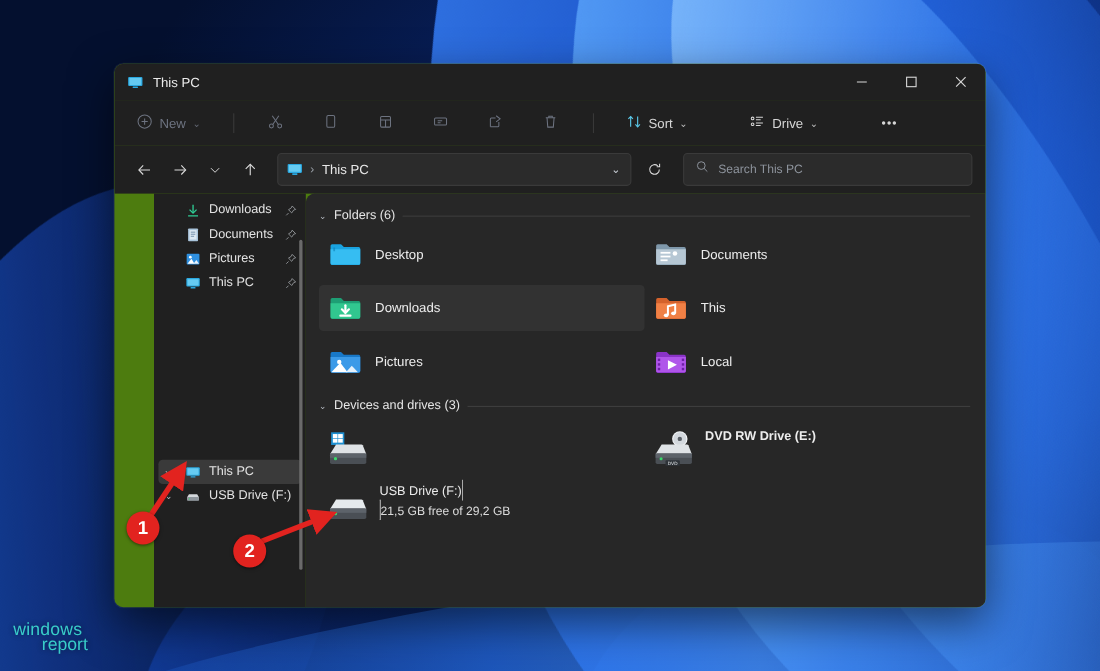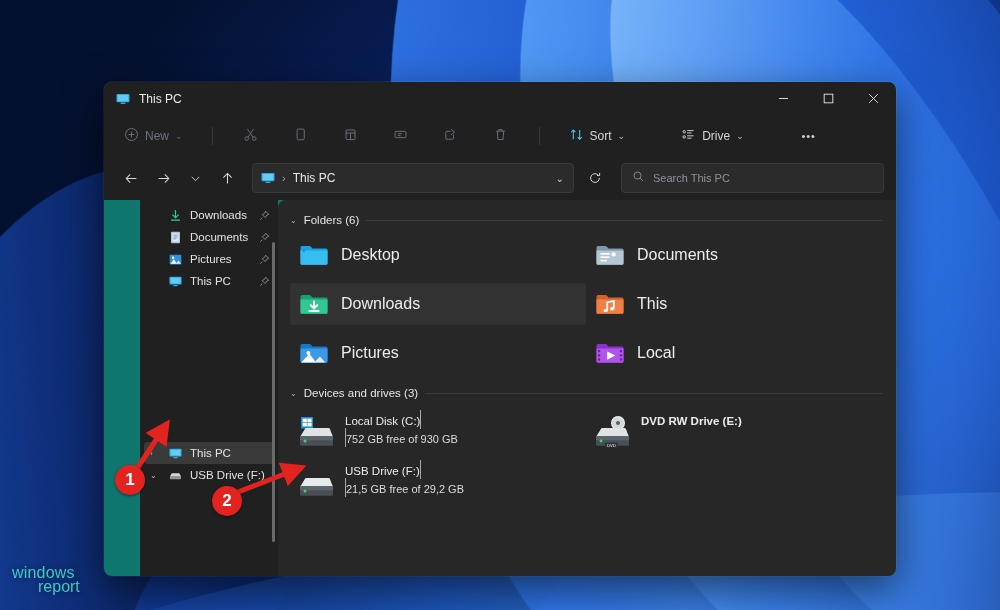--- a/index.html
+++ b/index.html
@@ -78,26 +78,25 @@
     text-shadow: 0 0 6px rgba(0,0,0,0.55);
     opacity: 0.92;
   }
   #watermark .wm1 { font-size: 16px; letter-spacing: 0.2px; font-weight: 400; display:block; }
   #watermark .wm2 { font-size: 16px; display:block; margin-left: 26px; margin-top: -2px; }
 
   
   #explorer {
     position: absolute;
     left: 104px; top: 58px; width: 792px; height: 494px;
-    background: #0f766e;
+    background: #4d7c0f;
     border-radius: 8px;
     overflow: hidden;
     box-shadow: 0 14px 40px rgba(0,0,0,0.55), 0 0 0 1px rgba(255,255,255,0.07);
     color: #e8e8e8;
-    margin-top: 24px;
   }
 
   
   #titlebar {
     height: 33px; background: #202020;
     display: flex; align-items: center;
     position: relative;
   }
   .tb-title-group { display: flex; align-items: center; gap: 8px; padding-left: 11px; }
   .tb-icon { width: 16px; height: 16px; }
@@ -202,21 +201,21 @@
   .gh-text { font-size: 11.5px; color: #e6e6e6; white-space: nowrap; }
   .gh-rule { flex: 1; height: 1px; background: #3d3d3d; }
 
   .grid { display: grid; grid-template-columns: 1fr 1fr; }
   .tile {
     display: flex; align-items: center; gap: 11px;
     height: 42px; padding: 0 8px; border-radius: 4px;
     margin-bottom: 7px;
   }
   .tile.selected { background: #323232; }
-  .tile-label { font-size: 16px; color: #ededed; }
+  .tile-label { font-size: 12px; color: #ededed; }
   .tile-ico { width: 32px; height: 32px; flex: 0 0 auto; }
 
   
   .drives { display: grid; grid-template-columns: 1fr 1fr; margin-top: 1px; }
   .drive {
     display: flex; align-items: flex-start; gap: 9px;
     padding: 2px 8px; border-radius: 4px; margin-bottom: 6px;
   }
   .drive-ico { width: 38px; height: 34px; flex: 0 0 auto; margin-top: 6px; }
   .drive-info { padding-top: 2px; flex: 1; min-width: 0; }
@@ -675,27 +674,20 @@
                     <rect x="9.4" y="3.6" width="4.2" height="3.6"></rect>
                   <rect x="4.6" y="7.8" width="4.2" height="3.6"></rect>
                     <rect x="9.4" y="7.8" width="4.2" height="3.6"></rect>
                 </g>
                 <path d="M2 22 L7.5 13 h23 a1.5 1.5 0 0 1 1.3 0.8 L35 22 Z" fill="#dfe3e6"></path>
                 <rect x="2" y="21.2" width="33" height="9.6" rx="1.6" fill="#4a4f55"></rect>
                 <rect x="2" y="21.2" width="33" height="4" fill="#5d636a"></rect>
                 <circle cx="7" cy="26" r="1.5" fill="#3ad86a"></circle>
               </svg>
             </span>
-            <span class="drive-info">
-              <span class="drive-name">Local Disk (C:)</span>
-              <span class="bar-outer">
-                <span class="bar-fill" style="display:block;width:19%;"></span>
-              </span>
-              <span class="drive-free">752 GB free of 930 GB</span>
-            </span>
           </div>
 
           <div class="drive nobar">
             <span class="drive-ico">
               <svg viewBox="0 0 38 34" width="38" height="34">
                 <circle cx="24" cy="8" r="7" fill="#f2f4f6"></circle>
                 <circle cx="24" cy="8" r="6" fill="#d3d8dd"></circle>
                 <circle cx="24" cy="8" r="2" fill="#5a6067"></circle>
                 <path d="M2 22 L7.5 13 h23 a1.5 1.5 0 0 1 1.3 0.8 L35 22 Z" fill="#dfe3e6"></path>
                 <rect x="2" y="21.2" width="33" height="9.6" rx="1.6" fill="#4a4f55"></rect>

